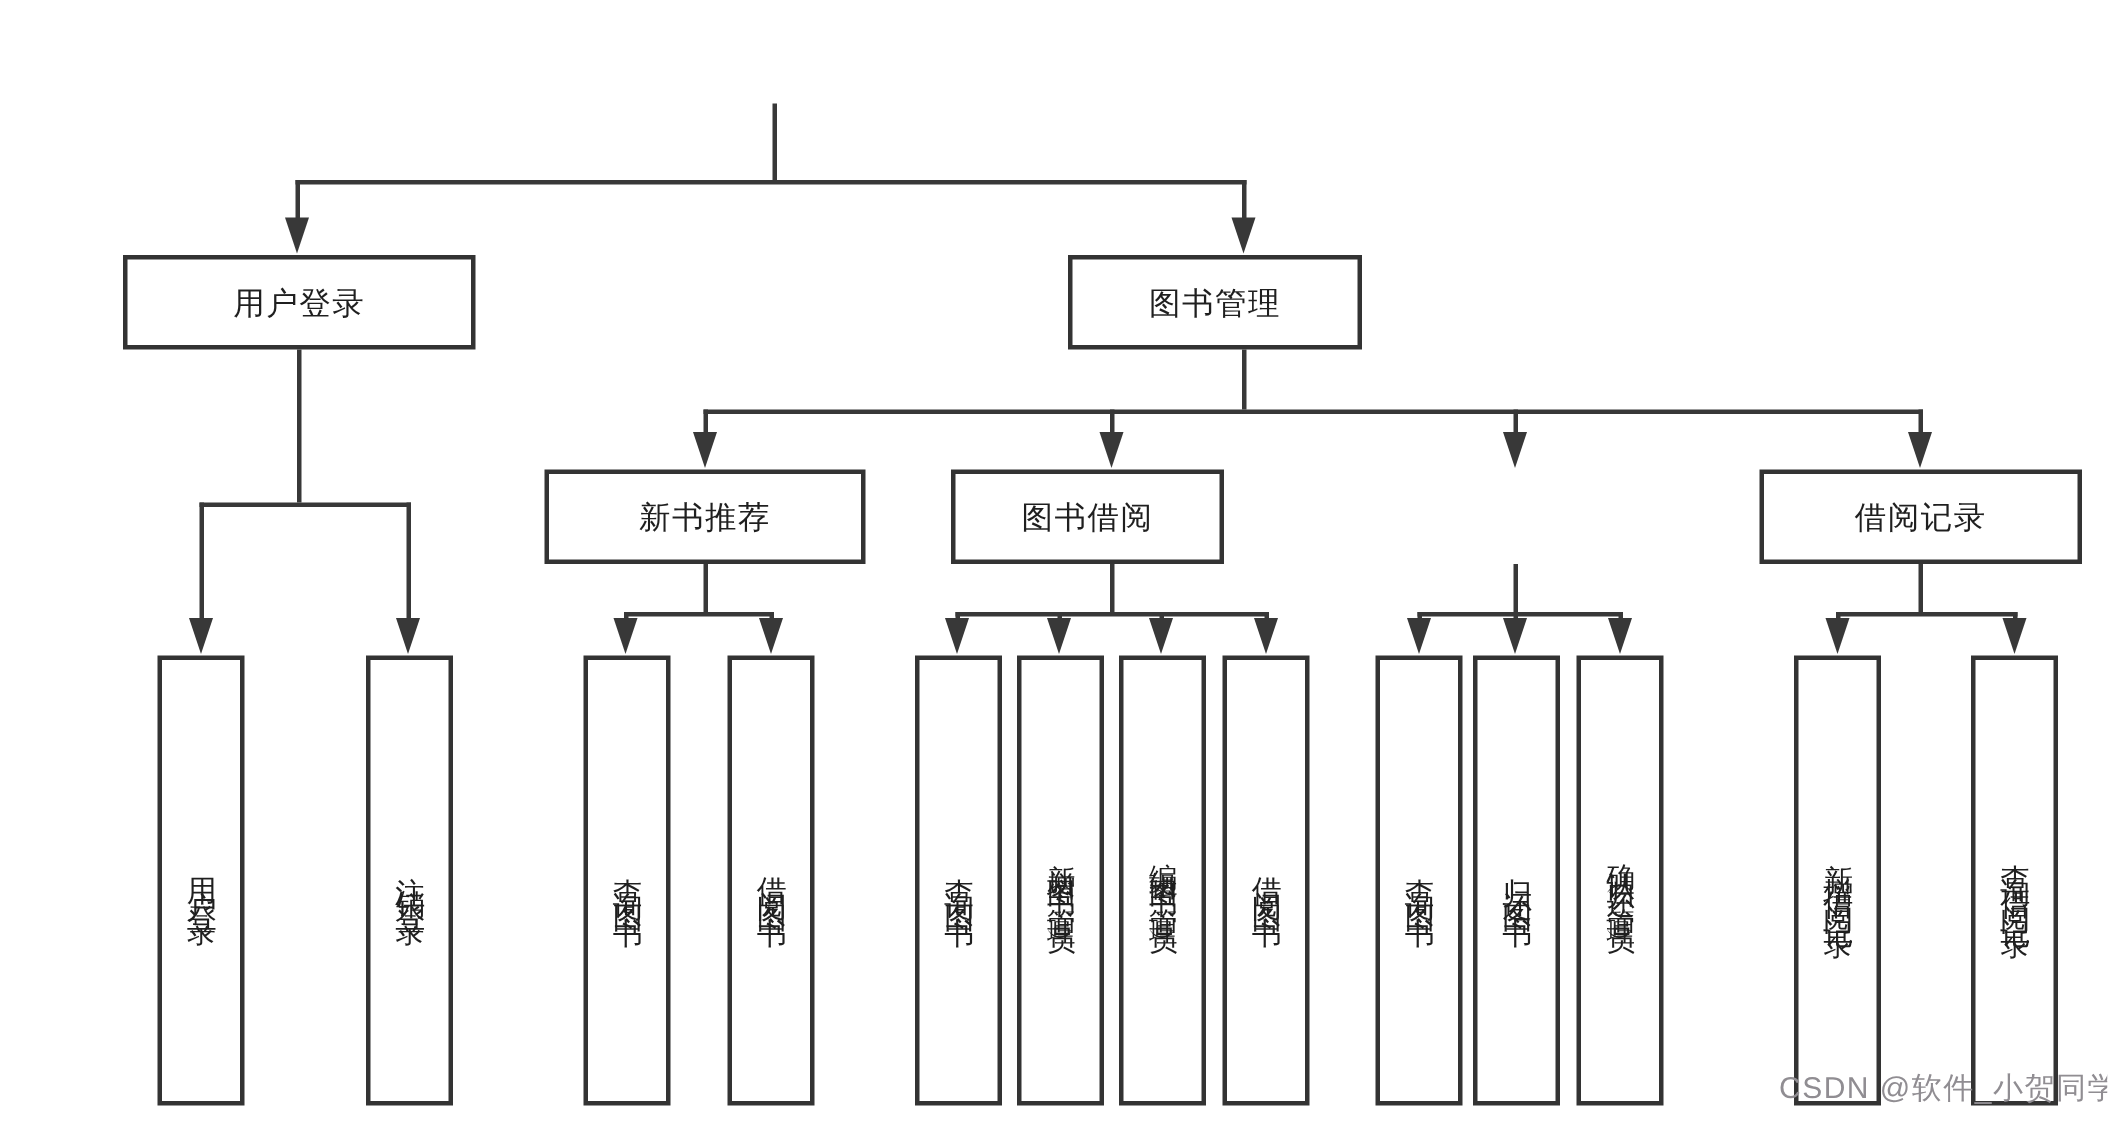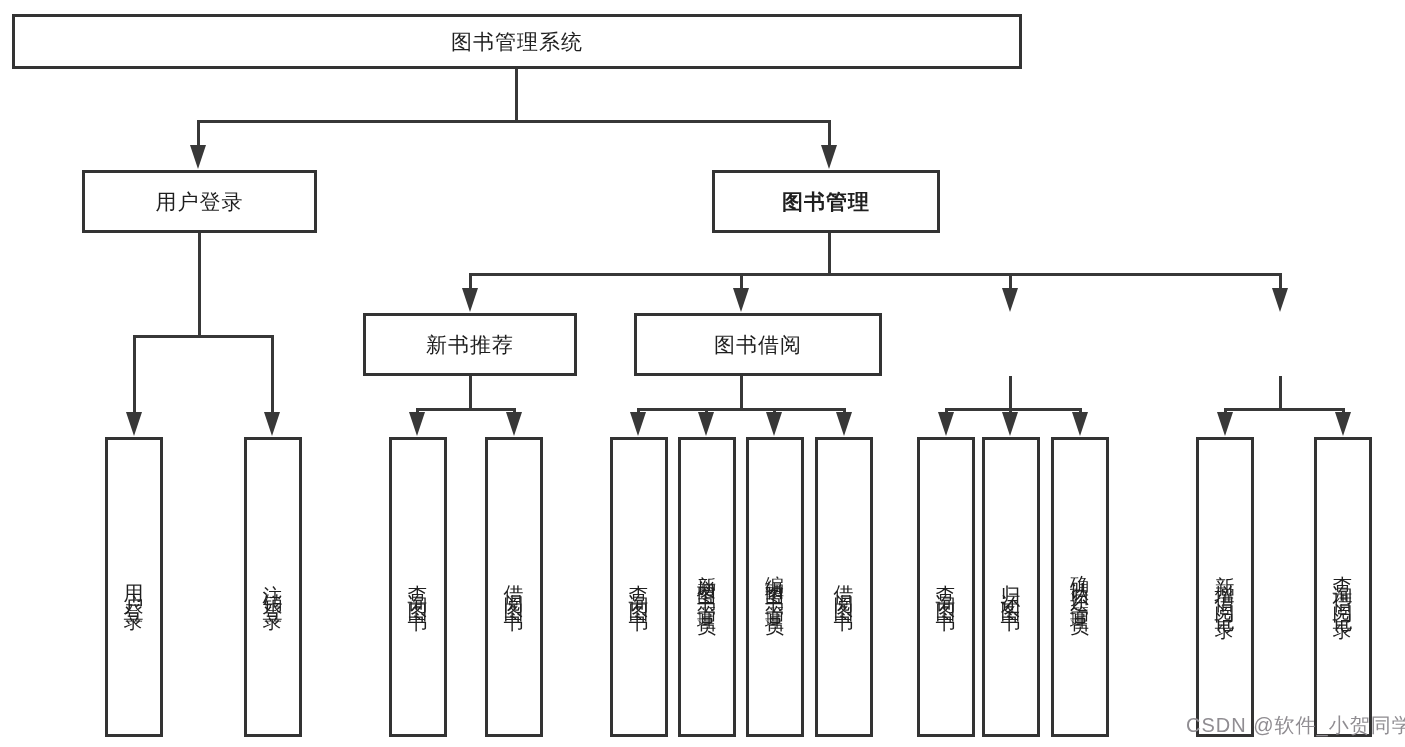--- a/index.html
+++ b/index.html
@@ -30,37 +30,34 @@
   .watermark{
     position:absolute;left:1186px;top:712px;font-size:20px;color:#908d92;
     letter-spacing:1px;white-space:nowrap;
   }
 </style>
 </head>
 <body>
 
 <div class="canvas">
 
-  <div class="hbox" style="left:12px;top:14px;width:1010px;height:55px;">
-    <span>图书管理系统</span>
-  </div>
 
   <div>
     <div class="ln" style="left:515px;top:69px;width:3px;height:51px;"></div>
     <div class="ln" style="left:197px;top:120px;width:634px;height:3px;"></div>
     <div class="ln" style="left:197px;top:120px;width:3px;height:30px;"></div>
     <div class="ar" style="left:190px;top:145px;"></div>
     <div class="ln" style="left:828px;top:120px;width:3px;height:30px;"></div>
     <div class="ar" style="left:821px;top:145px;"></div>
   </div>
 
   <div class="hbox" style="left:82px;top:170px;width:235px;height:63px;">
     <span>用户登录</span>
   </div>
-  <div class="hbox" style="left:712px;top:170px;width:228px;height:63px;font-weight:bold;">
+  <div class="hbox" style="left:712px;top:170px;width:196px;height:63px;">
     <span>图书管理</span>
   </div>
 
   <div>
     <div class="ln" style="left:198px;top:233px;width:3px;height:102px;"></div>
     <div class="ln" style="left:133px;top:335px;width:141px;height:3px;"></div>
     <div class="ln" style="left:133px;top:335px;width:3px;height:79px;"></div>
     <div class="ar" style="left:126px;top:412px;"></div>
     <div class="ln" style="left:271px;top:335px;width:3px;height:79px;"></div>
     <div class="ar" style="left:264px;top:412px;"></div>
@@ -75,22 +72,25 @@
     <div class="ar" style="left:733px;top:288px;"></div>
     <div class="ln" style="left:1009px;top:273px;width:3px;height:18px;"></div>
     <div class="ar" style="left:1002px;top:288px;"></div>
     <div class="ln" style="left:1279px;top:273px;width:3px;height:18px;"></div>
     <div class="ar" style="left:1272px;top:288px;"></div>
   </div>
 
   <div class="hbox" style="left:363px;top:313px;width:214px;height:63px;">
     <span>新书推荐</span>
   </div>
-  <div class="hbox" style="left:634px;top:313px;width:248px;height:63px;">
+  <div class="hbox" style="left:634px;top:313px;width:182px;height:63px;">
     <span>图书借阅</span>
+  </div>
+  <div class="hbox" style="left:1173px;top:313px;width:215px;height:63px;">
+    <span>借阅记录</span>
   </div>
 
   <div>
     <div class="ln" style="left:469px;top:376px;width:3px;height:32px;"></div>
     <div class="ln" style="left:416px;top:408px;width:100px;height:3px;"></div>
     <div class="ln" style="left:416px;top:408px;width:3px;height:7px;"></div>
     <div class="ar" style="left:409px;top:412px;"></div>
     <div class="ln" style="left:513px;top:408px;width:3px;height:7px;"></div>
     <div class="ar" style="left:506px;top:412px;"></div>
   </div>

